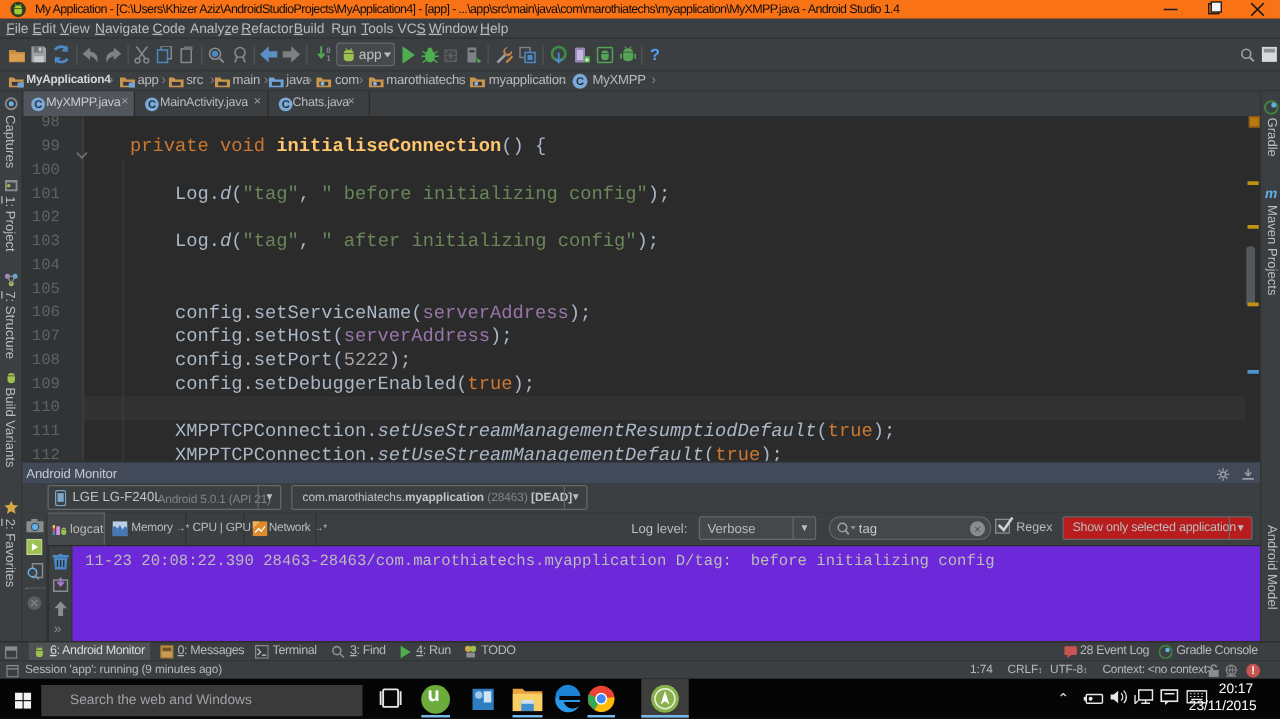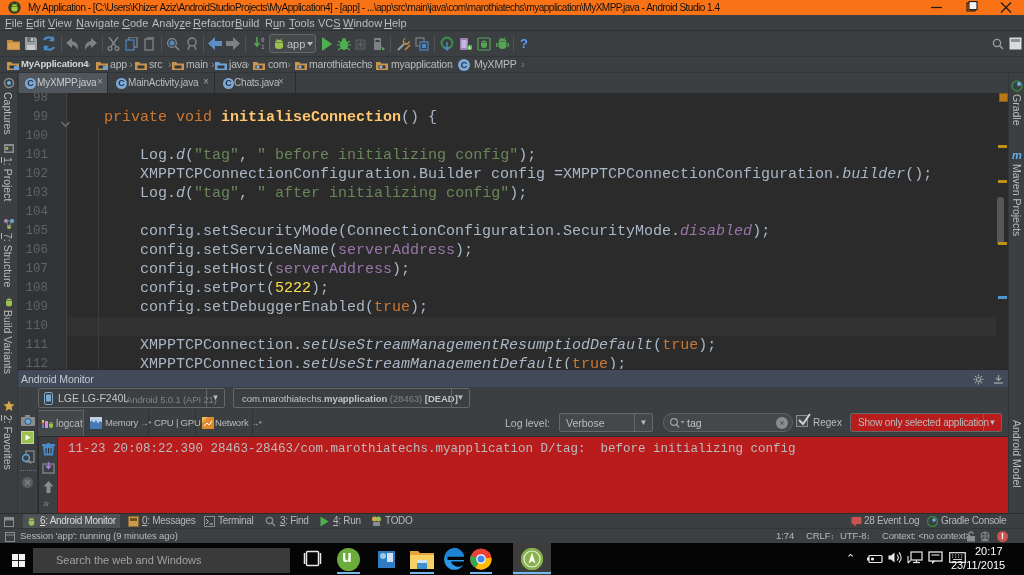--- a/index.html
+++ b/index.html
@@ -49,21 +49,21 @@
 
 #editor { left:18px; top:93px; width:978px; height:276px; background:#2b2b2b; overflow:hidden; }
 #gutter { position:absolute; left:0; top:0; width:48px; height:276px; background:#313335; }
 #gutsep { position:absolute; left:48px; top:0; width:1px; height:276px; background:#404446; }
 .ln { position:absolute; left:0; width:30px; text-align:right; color:#606366;
   font-size:12.5px; line-height:19px; font-family:"Liberation Mono",monospace; }
 .cl { position:absolute; left:50px; white-space:pre; color:#a9b7c6; font-size:15px;
   line-height:19px; font-family:"Liberation Mono",monospace; }
 .kw { color:#cc7832; }
 .str { color:#6a8759; }
-.num { color:#fde047; }
+.num { color:#a3a3a3; }
 .fld { color:#9876aa; }
 .mtd { color:#ffc66d; font-weight:bold; }
 .it { font-style:italic; }
 #curline { position:absolute; left:0; top:224px; width:978px; height:19px; background:#323232; }
 #indent-guide { position:absolute; left:80px; top:34px; width:1px; height:242px; background:#3b3d3f; }
 
 #estripe { left:996px; top:93px; width:12px; height:276px; background:#2b2b2b; }
 
 #amheader { left:18px; top:369px; width:990px; height:18px; background:#424a5a;
   color:#c3c9cf; font-size:11.5px; border-top:1px solid #282b2d; }
@@ -72,21 +72,21 @@
   background:#3c3f41; color:#bbbbbb; font-size:10.5px; white-space:nowrap; }
 .combo .arr { position:absolute; right:0; top:0; width:18px; height:18px;
   border-left:1px solid #646868; color:#bbbbbb; text-align:center; font-size:8px; line-height:18px;}
 #amtabs { left:18px; top:410px; width:990px; height:27px; background:#3c3f41;
   border-bottom:1px solid #2b2b2b; font-size:10px; color:#bbbbbb; white-space:nowrap; }
 .mtab { position:absolute; top:0; height:26px; border-right:1px solid #2f3234; }
 #amleft1 { left:18px; top:410px; width:20px; height:103px; background:#3c3f41;
   border-right:1px solid #313436; }
 #amleft2 { left:39px; top:437px; width:19px; height:76px; background:#3c3f41;
   border-right:1px solid #313436; }
-#amlog { left:58px; top:437px; width:950px; height:76px; background:#b91c1c; color:#bbbbbb; }
+#amlog { left:58px; top:437px; width:950px; height:76px; background:#6d28d9; color:#bbbbbb; }
 
 #toolwbar { left:0; top:513px; width:1024px; height:15px; background:#3c3f41;
   border-top:1px solid #2b2b2b; font-size:10px; letter-spacing:-0.3px; color:#b8b8b8; white-space:nowrap; }
 #statusbar { left:0; top:528px; width:1024px; height:15px; background:#3c3f41;
   border-top:1px solid #323537; font-size:9.5px; letter-spacing:-0.1px; color:#b8b8b8; white-space:nowrap; }
 
 #taskbar { left:0; top:543px; width:1024px; height:32px; background:#050505; }
 #tsearch { position:absolute; left:33px; top:5px; width:257px; height:25px;
   background:#3a3a3a; color:#9fa2a6; font-size:11px; }
 .tbicon { position:absolute; top:5px; }
@@ -401,23 +401,21 @@
   <div class="ln" style="top:205px">109</div>
   <div class="ln" style="top:224px">110</div>
   <div class="ln" style="top:243px">111</div>
   <div class="ln" style="top:262px">112</div>
   <svg class="abs" style="left:42px;top:26px" width="11" height="11" viewBox="0 0 11 11">
       <path d="M1.5 3 L5.5 7 L9.5 3" fill="none" stroke="#6f7477" stroke-width="1.2"></path>
       <path d="M1.5 3 L5.5 7 L9.5 3 L9.5 5 L5.5 9 L1.5 5 Z" fill="#6f7477" opacity="0.3"></path>
     </svg>
   <div class="cl" style="top:15px"><span class="kw">    private void </span><span class="mtd">initialiseConnection</span>() {</div>
   <div class="cl" style="top:53px">        Log.<span class="it">d</span>(<span class="str">"tag"</span>, <span class="str">" before initializing config"</span>);</div>
-  <div class="cl" style="top:72px">        XMPPTCPConnectionConfiguration.Builder config =XMPPTCPConnectionConfiguration.<span class="it">builder</span>();</div>
   <div class="cl" style="top:91px">        Log.<span class="it">d</span>(<span class="str">"tag"</span>, <span class="str">" after initializing config"</span>);</div>
-  <div class="cl" style="top:129px">        config.setSecurityMode(ConnectionConfiguration.SecurityMode.<span class="fld it">disabled</span>);</div>
   <div class="cl" style="top:148px">        config.setServiceName(<span class="fld">serverAddress</span>);</div>
   <div class="cl" style="top:167px">        config.setHost(<span class="fld">serverAddress</span>);</div>
   <div class="cl" style="top:186px">        config.setPort(<span class="num">5222</span>);</div>
   <div class="cl" style="top:243px">        XMPPTCPConnection.<span class="it">setUseStreamManagementResumptiodDefault</span>(<span class="kw">true</span>);</div>
   <div class="cl" style="top:205px">        config.setDebuggerEnabled(<span class="kw">true</span>);</div>
   <div class="cl" style="top:262px">        XMPPTCPConnection.<span class="it">setUseStreamManagementDefault</span>(<span class="kw">true</span>);</div>
 </div>
 
 <div class="abs" id="estripe">
   <div class="abs" style="left:3px;top:0px;width:9px;height:9px;background:#b87816;border:1px solid #8a5a10"></div>

